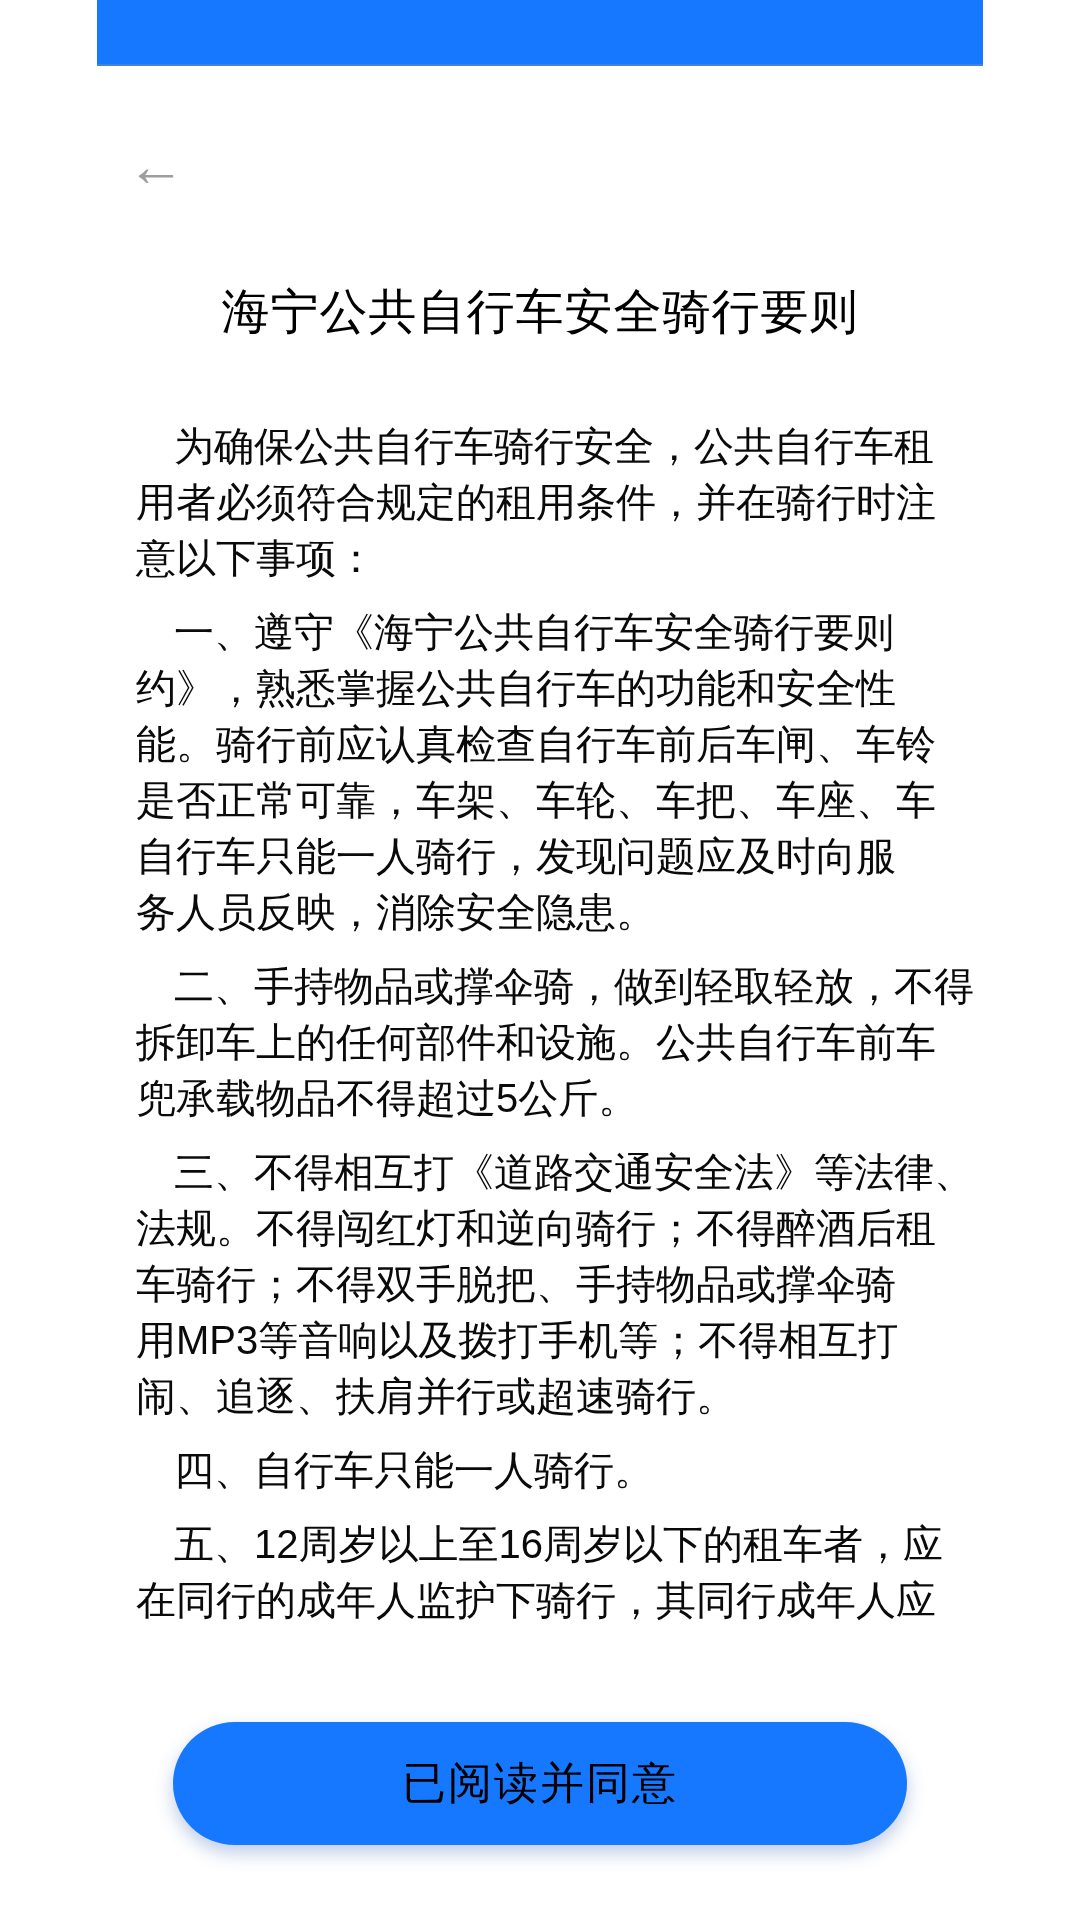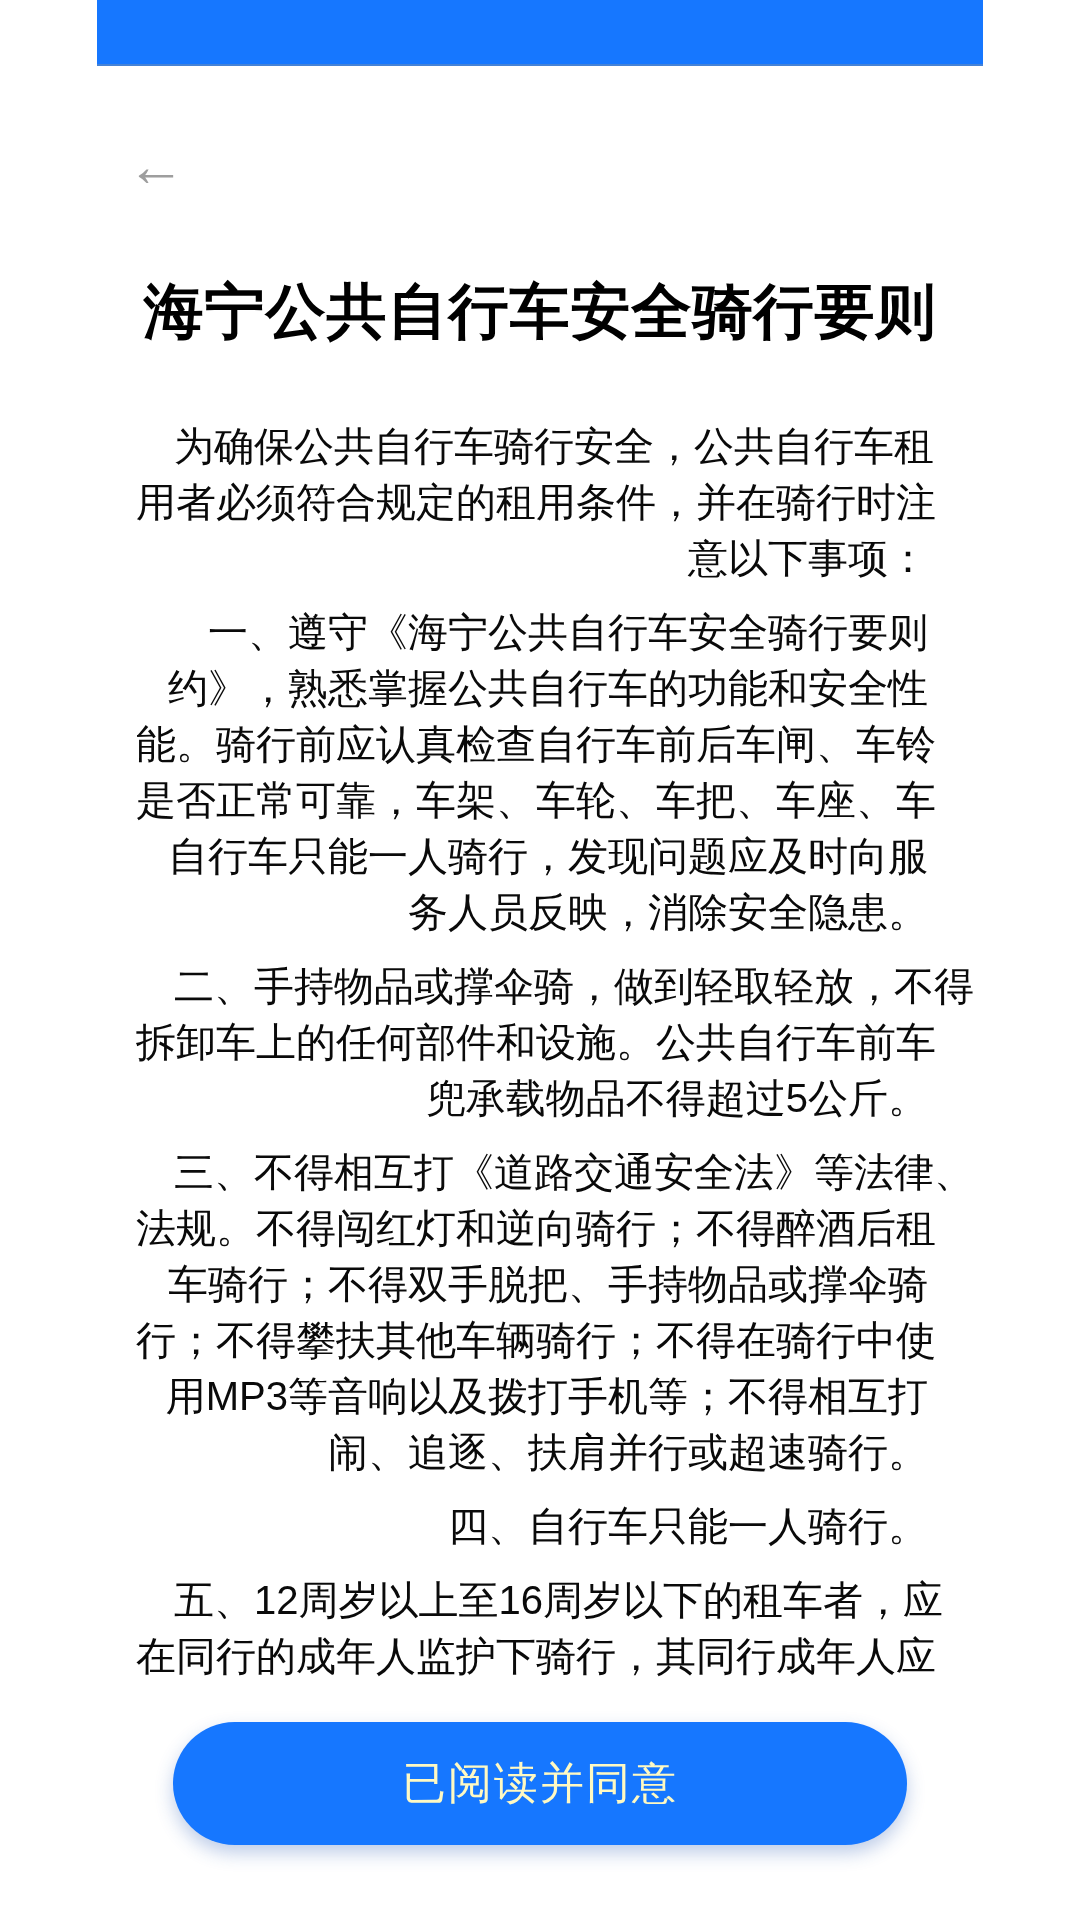--- a/index.html
+++ b/index.html
@@ -33,49 +33,49 @@
     text-align: left;
   }
   .back-arrow {
     font-size: 58px;
     line-height: 56px;
     color: #9E9E9E;
     font-weight: 400;
   }
   .title {
     margin-top: 78px;
-    font-size: 60px;
+    font-size: 48px;
     line-height: 80px;
-    font-weight: 700;
+    font-weight: 400;
     color: #000000;
     text-align: center;
     letter-spacing: 1px;
   }
   .content {
     margin: 66px 0 0 39px;
     width: 792px;
     color: #0a0a0a;
     font-size: 40px;
     line-height: 56px;
     font-weight: 400;
   }
-  .para { margin-bottom: 18px; text-align: right; }
+  .para { margin-bottom: 18px; }
   .para .line { white-space: nowrap; }
   .para .line:first-child { text-indent: 38px; }
   .agree-btn {
     position: absolute;
     left: 50%;
     top: 1722px;
     transform: translateX(-50%);
     width: 734px;
     height: 123px;
     border: none;
     border-radius: 62px;
     background: #1677FF;
-    color: #fef9c3;
+    color: #000000;
     font-family: "Liberation Sans", sans-serif;
     font-size: 44px;
     font-weight: 500;
     letter-spacing: 2px;
     cursor: pointer;
     box-shadow: 0 8px 18px rgba(40, 90, 180, 0.30);
   }
 </style>
 </head>
 <body>
@@ -106,21 +106,20 @@
       </div>
       <div class="para">
         <div class="line">二、手持物品或撑伞骑，做到轻取轻放，不得</div>
         <div class="line">拆卸车上的任何部件和设施。公共自行车前车</div>
         <div class="line">兜承载物品不得超过5公斤。</div>
       </div>
       <div class="para">
         <div class="line">三、不得相互打《道路交通安全法》等法律、</div>
         <div class="line">法规。不得闯红灯和逆向骑行；不得醉酒后租</div>
         <div class="line">车骑行；不得双手脱把、手持物品或撑伞骑</div>
-        <div class="line">行；不得攀扶其他车辆骑行；不得在骑行中使</div>
         <div class="line">用MP3等音响以及拨打手机等；不得相互打</div>
         <div class="line">闹、追逐、扶肩并行或超速骑行。</div>
       </div>
       <div class="para">
         <div class="line">四、自行车只能一人骑行。</div>
       </div>
       <div class="para">
         <div class="line">五、12周岁以上至16周岁以下的租车者，应</div>
         <div class="line">在同行的成年人监护下骑行，其同行成年人应</div>
       </div>

